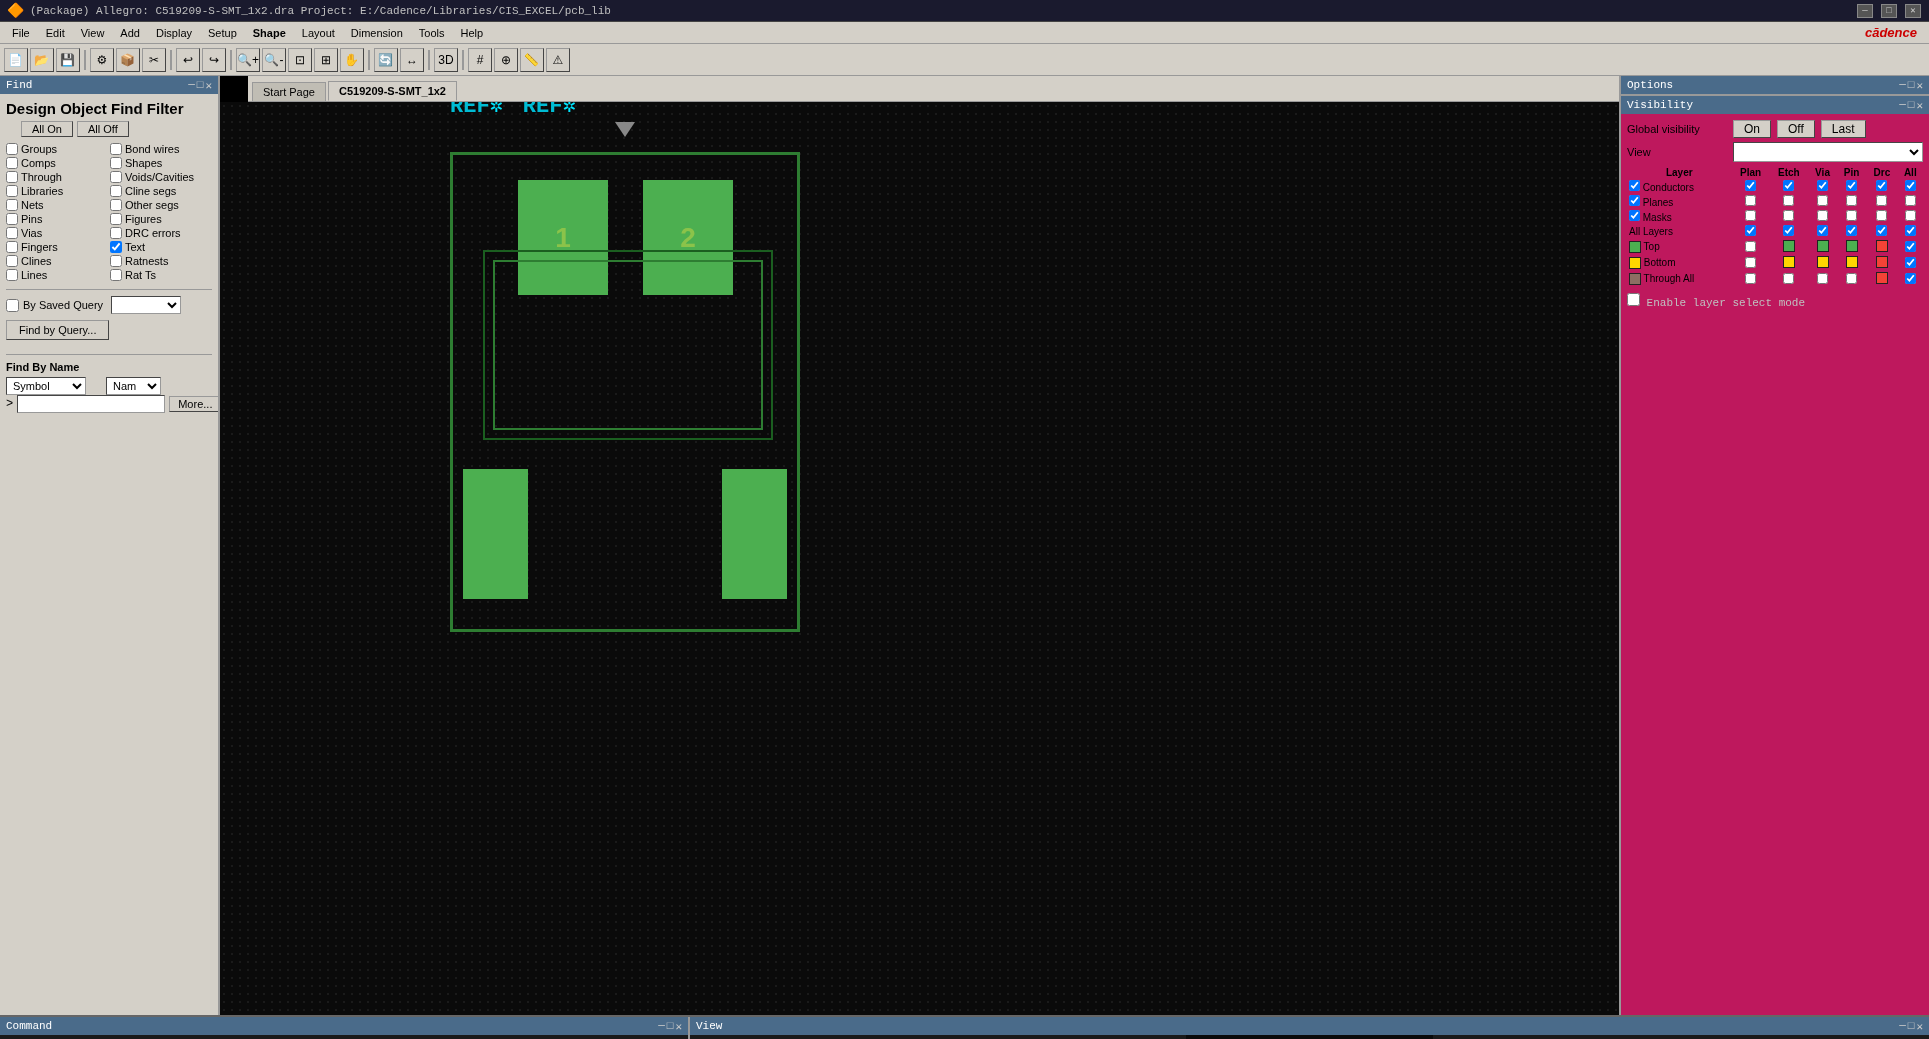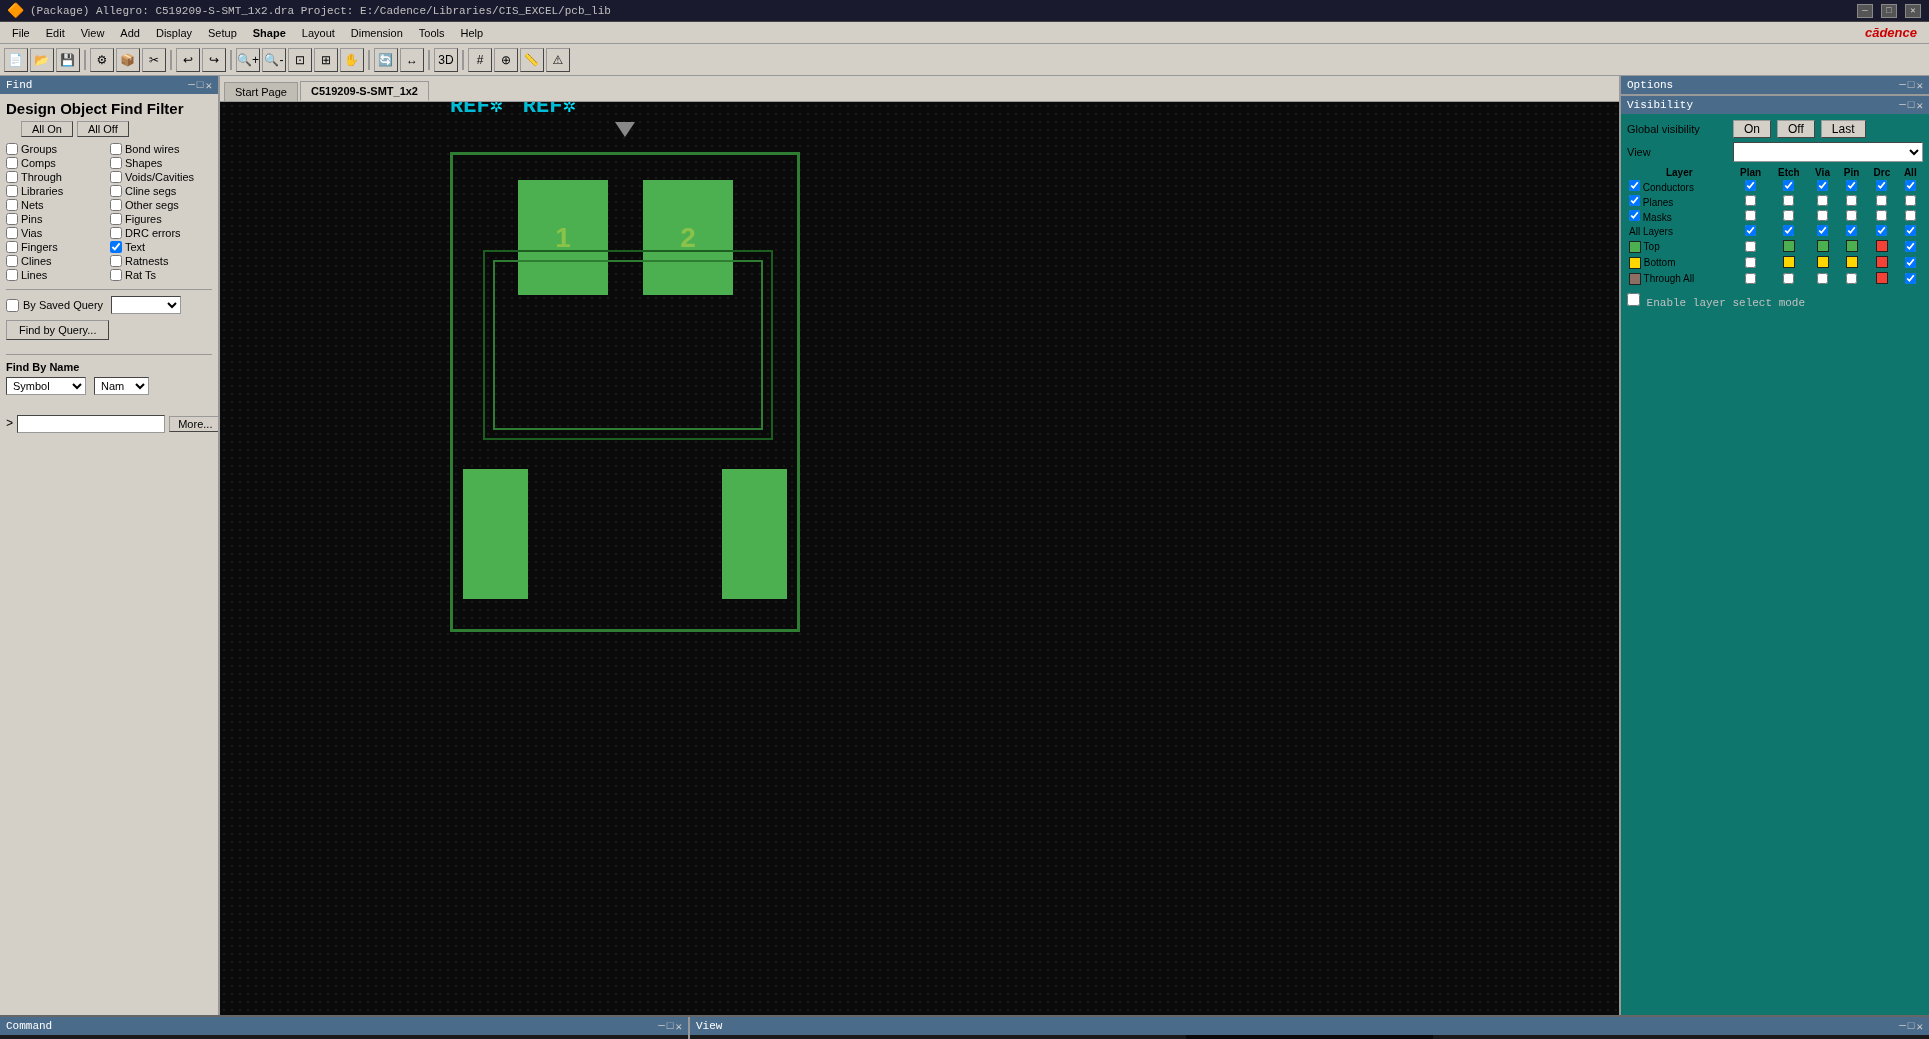--- a/index.html
+++ b/index.html
@@ -203,22 +203,22 @@
     }
     .find-by-name {
       font-size: 11px;
       font-family: Arial, sans-serif;
       color: #000;
       font-weight: bold;
       margin-bottom: 4px;
     }
     .find-name-row {
       display: flex;
-      gap: 8px;
-      margin-bottom: 20px;
+      gap: 20px;
+      margin-bottom: 0;
     }
     .dropdown-select {
       font-size: 11px;
       background: white;
       border: 1px inset #999;
       padding: 1px 2px;
       font-family: Arial, sans-serif;
       color: #000;
     }
     .find-name-input-row {
@@ -257,20 +257,21 @@
     }
 
     
     #tab-bar {
       background: #d4d0c8;
       height: 26px;
       display: flex;
       align-items: flex-end;
       padding: 0 4px;
       border-bottom: 1px solid #999;
+      margin-left: 28px;
     }
     .tab {
       padding: 3px 10px;
       font-size: 11px;
       font-family: Arial, sans-serif;
       background: #c0bdb4;
       border: 1px solid #999;
       border-bottom: none;
       cursor: pointer;
       color: #000;
@@ -454,21 +455,21 @@
     }
     .color-box {
       width: 16px;
       height: 16px;
       background: #1565c0;
       border: 1px solid #000;
     }
 
     
     #visibility-panel {
-      background: #0f766e;
+      background: #be185d;
       border-top: 2px solid #999;
       flex: 1;
     }
     #visibility-header {
       background: #4a6b8a;
       color: white;
       padding: 2px 6px;
       font-size: 11px;
       display: flex;
       align-items: center;

